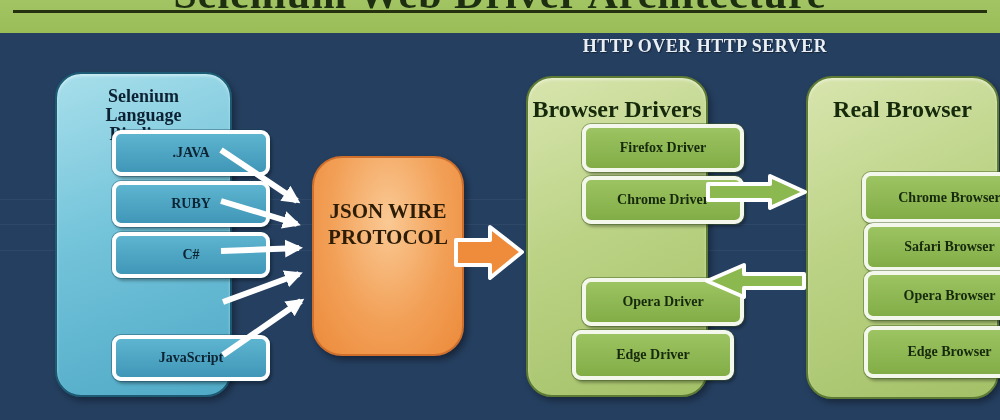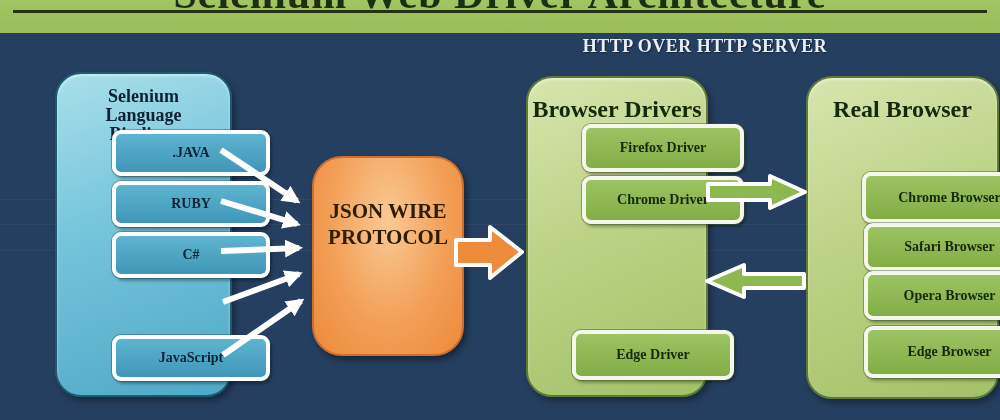--- a/index.html
+++ b/index.html
@@ -110,20 +110,21 @@
 
   <div class="protocol-box">
     <div class="protocol-label">JSON WIRE PROTOCOL</div>
   </div>
 
   <div class="container green-container drivers-container">
     <div class="c-title">Browser Drivers</div>
   </div>
   <div class="item green" style="left:538px;top:124px;width:154px;height:40px">Firefox Driver</div>
   <div class="item green" style="left:538px;top:176px;width:154px;height:40px">Chrome Driver</div>
+  <div class="item green" style="left:538px;top:278px;width:154px;height:40px">Opera Driver</div>
   <div class="item green" style="left:528px;top:330px;width:154px;height:42px">Edge Driver</div>
 
   <div class="container green-container browsers-container">
     <div class="c-title">Real Browser</div>
   </div>
   <div class="item green" style="left:818px;top:172px;width:167px;height:43px">Chrome Browser</div>
   <div class="item green" style="left:820px;top:223px;width:163px;height:40px">Safari Browser</div>
   <div class="item green" style="left:820px;top:271px;width:163px;height:41px">Opera Browser</div>
   <div class="item green" style="left:820px;top:326px;width:163px;height:44px">Edge Browser</div>
 

